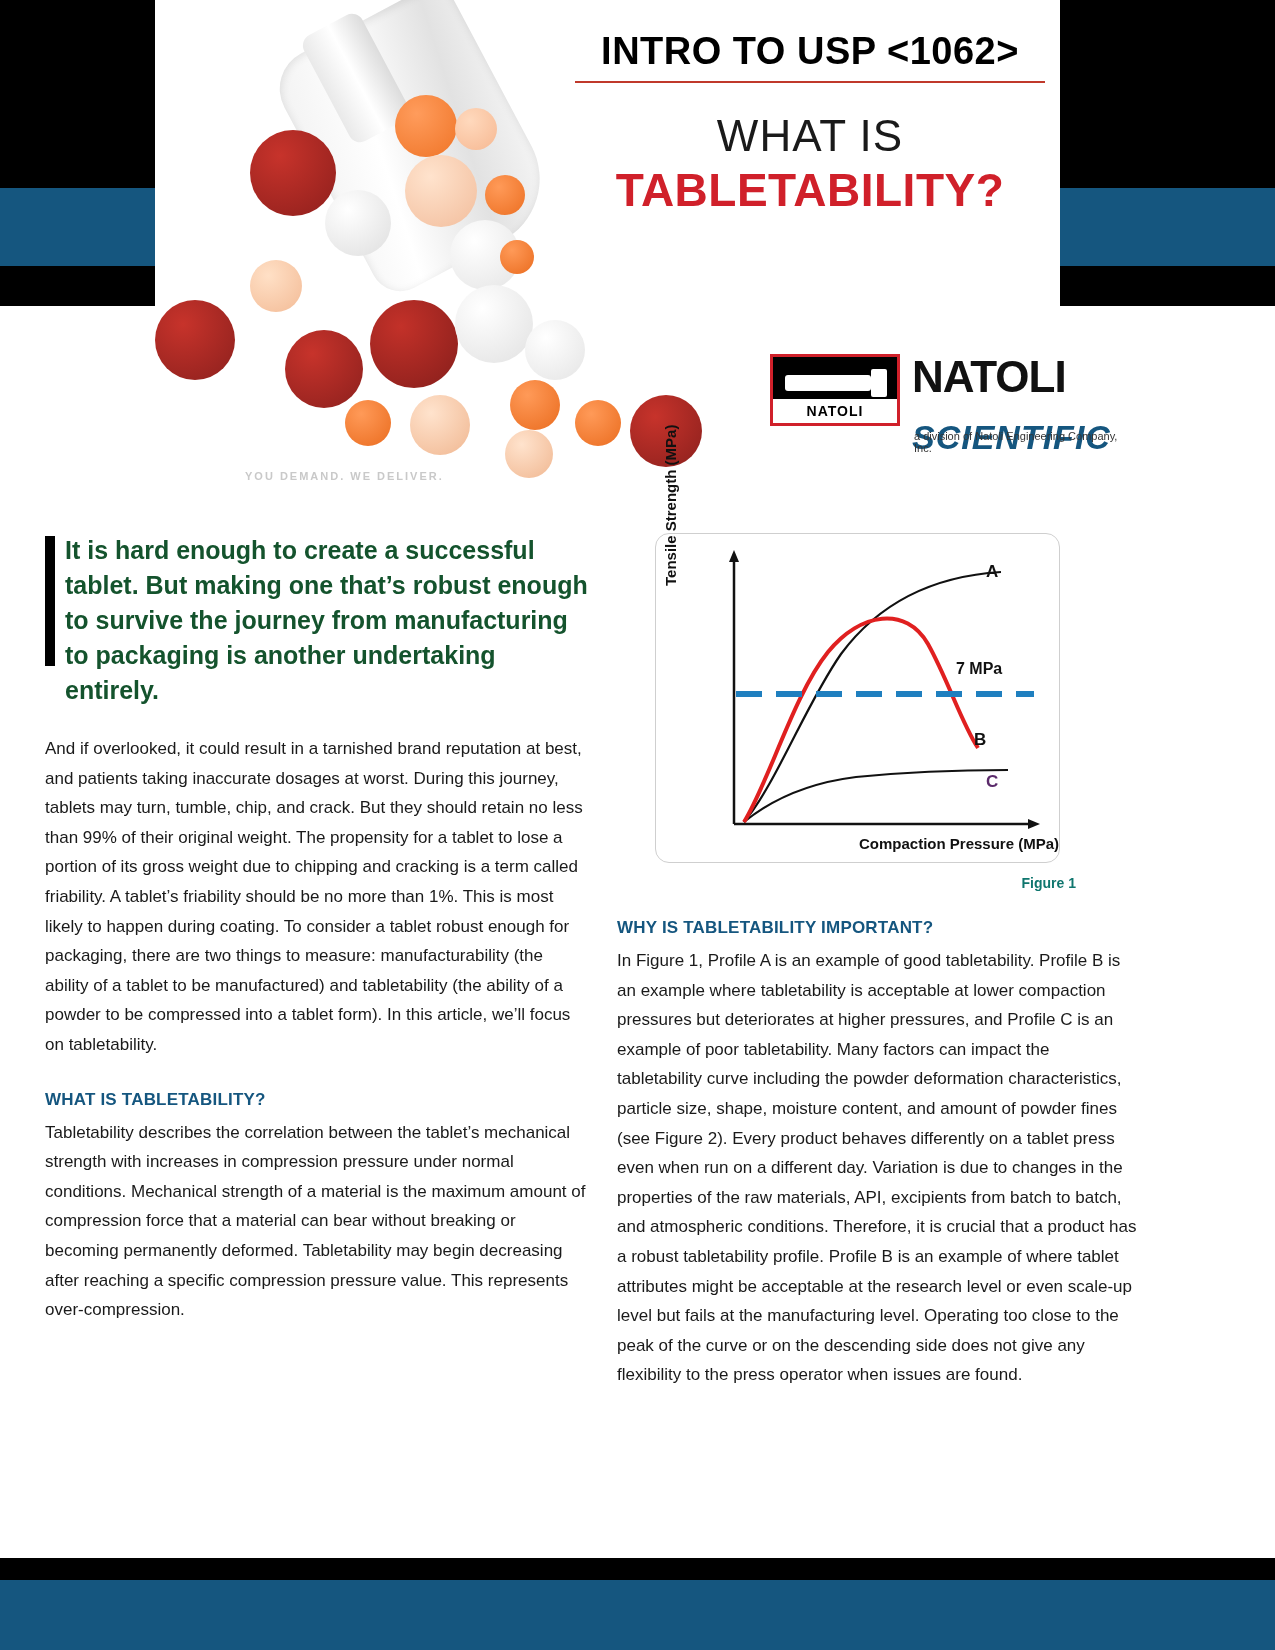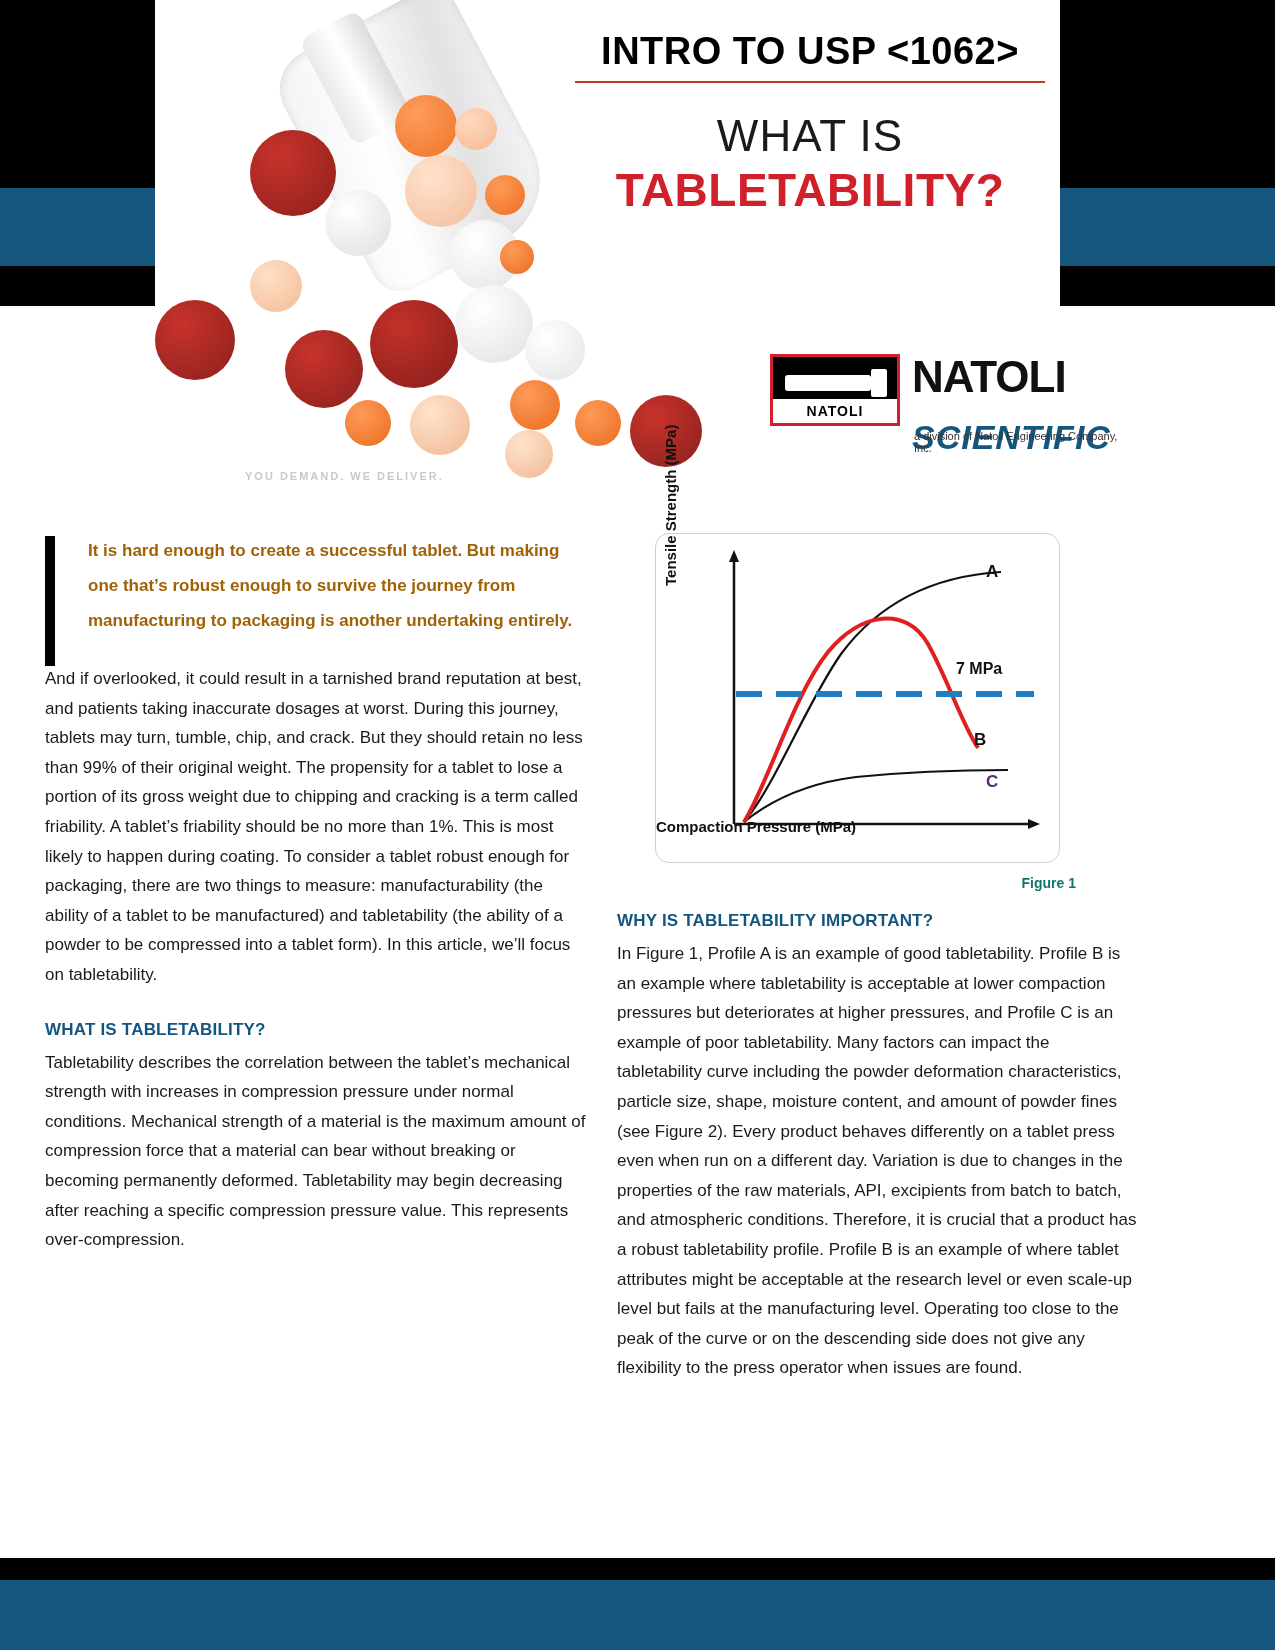--- a/index.html
+++ b/index.html
@@ -131,25 +131,25 @@
     position: absolute; left: 90px; top: 470px;
     font-size: 11px; color: #c9c9c9; letter-spacing: 2px; font-weight: bold;
   }
 
   
   .col-left {
     position: absolute; left: 45px; top: 533px; width: 545px;
   }
   .pullquote {
     position: relative;
-    padding-left: 43px;
-    font-size: 17px;
+    padding-left: 20px;
+    font-size: 25px;
     line-height: 35px;
     font-weight: bold;
-    color: #a16207;
+    color: #14532d;
   }
   .pullquote .bar {
     position: absolute; left: 0; top: 3px; width: 10px; height: 130px;
     background: #000000;
   }
   .body-text {
     font-size: 17px;
     line-height: 29.6px;
     color: #1a1a1a;
     margin-top: 26px;
@@ -187,22 +187,22 @@
   }
   .axis-y-label {
     position: absolute;
     left: 6px; top: 52px;
     transform: rotate(-90deg);
     transform-origin: left top;
     font-size: 15px; font-weight: bold; color: #111;
     white-space: nowrap;
   }
   .axis-x-label {
-    position: absolute; left: 0; bottom: 27px; width: 100%;
-    text-align: left; font-size: 15px; font-weight: bold; color: #111;
+    position: absolute; left: 0; bottom: 10px; width: 100%;
+    text-align: right; font-size: 15px; font-weight: bold; color: #111;
   }
   .lbl { position: absolute; font-weight: bold; font-size: 17px; color: #111; }
 
   
   .band-black-bottom {
     position: absolute; left: 0; bottom: 70px; width: 1275px; height: 22px;
     background: #000000;
   }
   .band-blue-bottom {
     position: absolute; left: 0; bottom: 0; width: 1275px; height: 70px;
@@ -297,19 +297,19 @@
       </svg>
 
       <div class="lbl" style="left:330px;top:28px;">A</div>
       <div class="lbl" style="left:318px;top:196px;">B</div>
       <div class="lbl" style="left:330px;top:238px;color:#5b2b6b;">C</div>
       <div class="lbl" style="left:300px;top:126px;font-size:16px;">7 MPa</div>
     </div>
 
     <div class="fig-caption">Figure 1</div>
 
-    <div class="section-head" style="margin-top:20px;">WHY IS TABLETABILITY IMPORTANT?</div>
+    <div class="section-head" style="margin-top:27px;">WHY IS TABLETABILITY IMPORTANT?</div>
     <p class="body-text">In Figure 1, Profile A is an example of good tabletability. Profile B is an example where tabletability is acceptable at lower compaction pressures but deteriorates at higher pressures, and Profile C is an example of poor tabletability. Many factors can impact the tabletability curve including the powder deformation characteristics, particle size, shape, moisture content, and amount of powder fines (see Figure 2). Every product behaves differently on a tablet press even when run on a different day. Variation is due to changes in the properties of the raw materials, API, excipients from batch to batch, and atmospheric conditions. Therefore, it is crucial that a product has a robust tabletability profile. Profile B is an example of where tablet attributes might be acceptable at the research level or even scale-up level but fails at the manufacturing level. Operating too close to the peak of the curve or on the descending side does not give any flexibility to the press operator when issues are found.</p>
   </div>
 
   <div class="band-black-bottom"></div>
   <div class="band-blue-bottom"></div>
 </div>
 
 </body></html>

